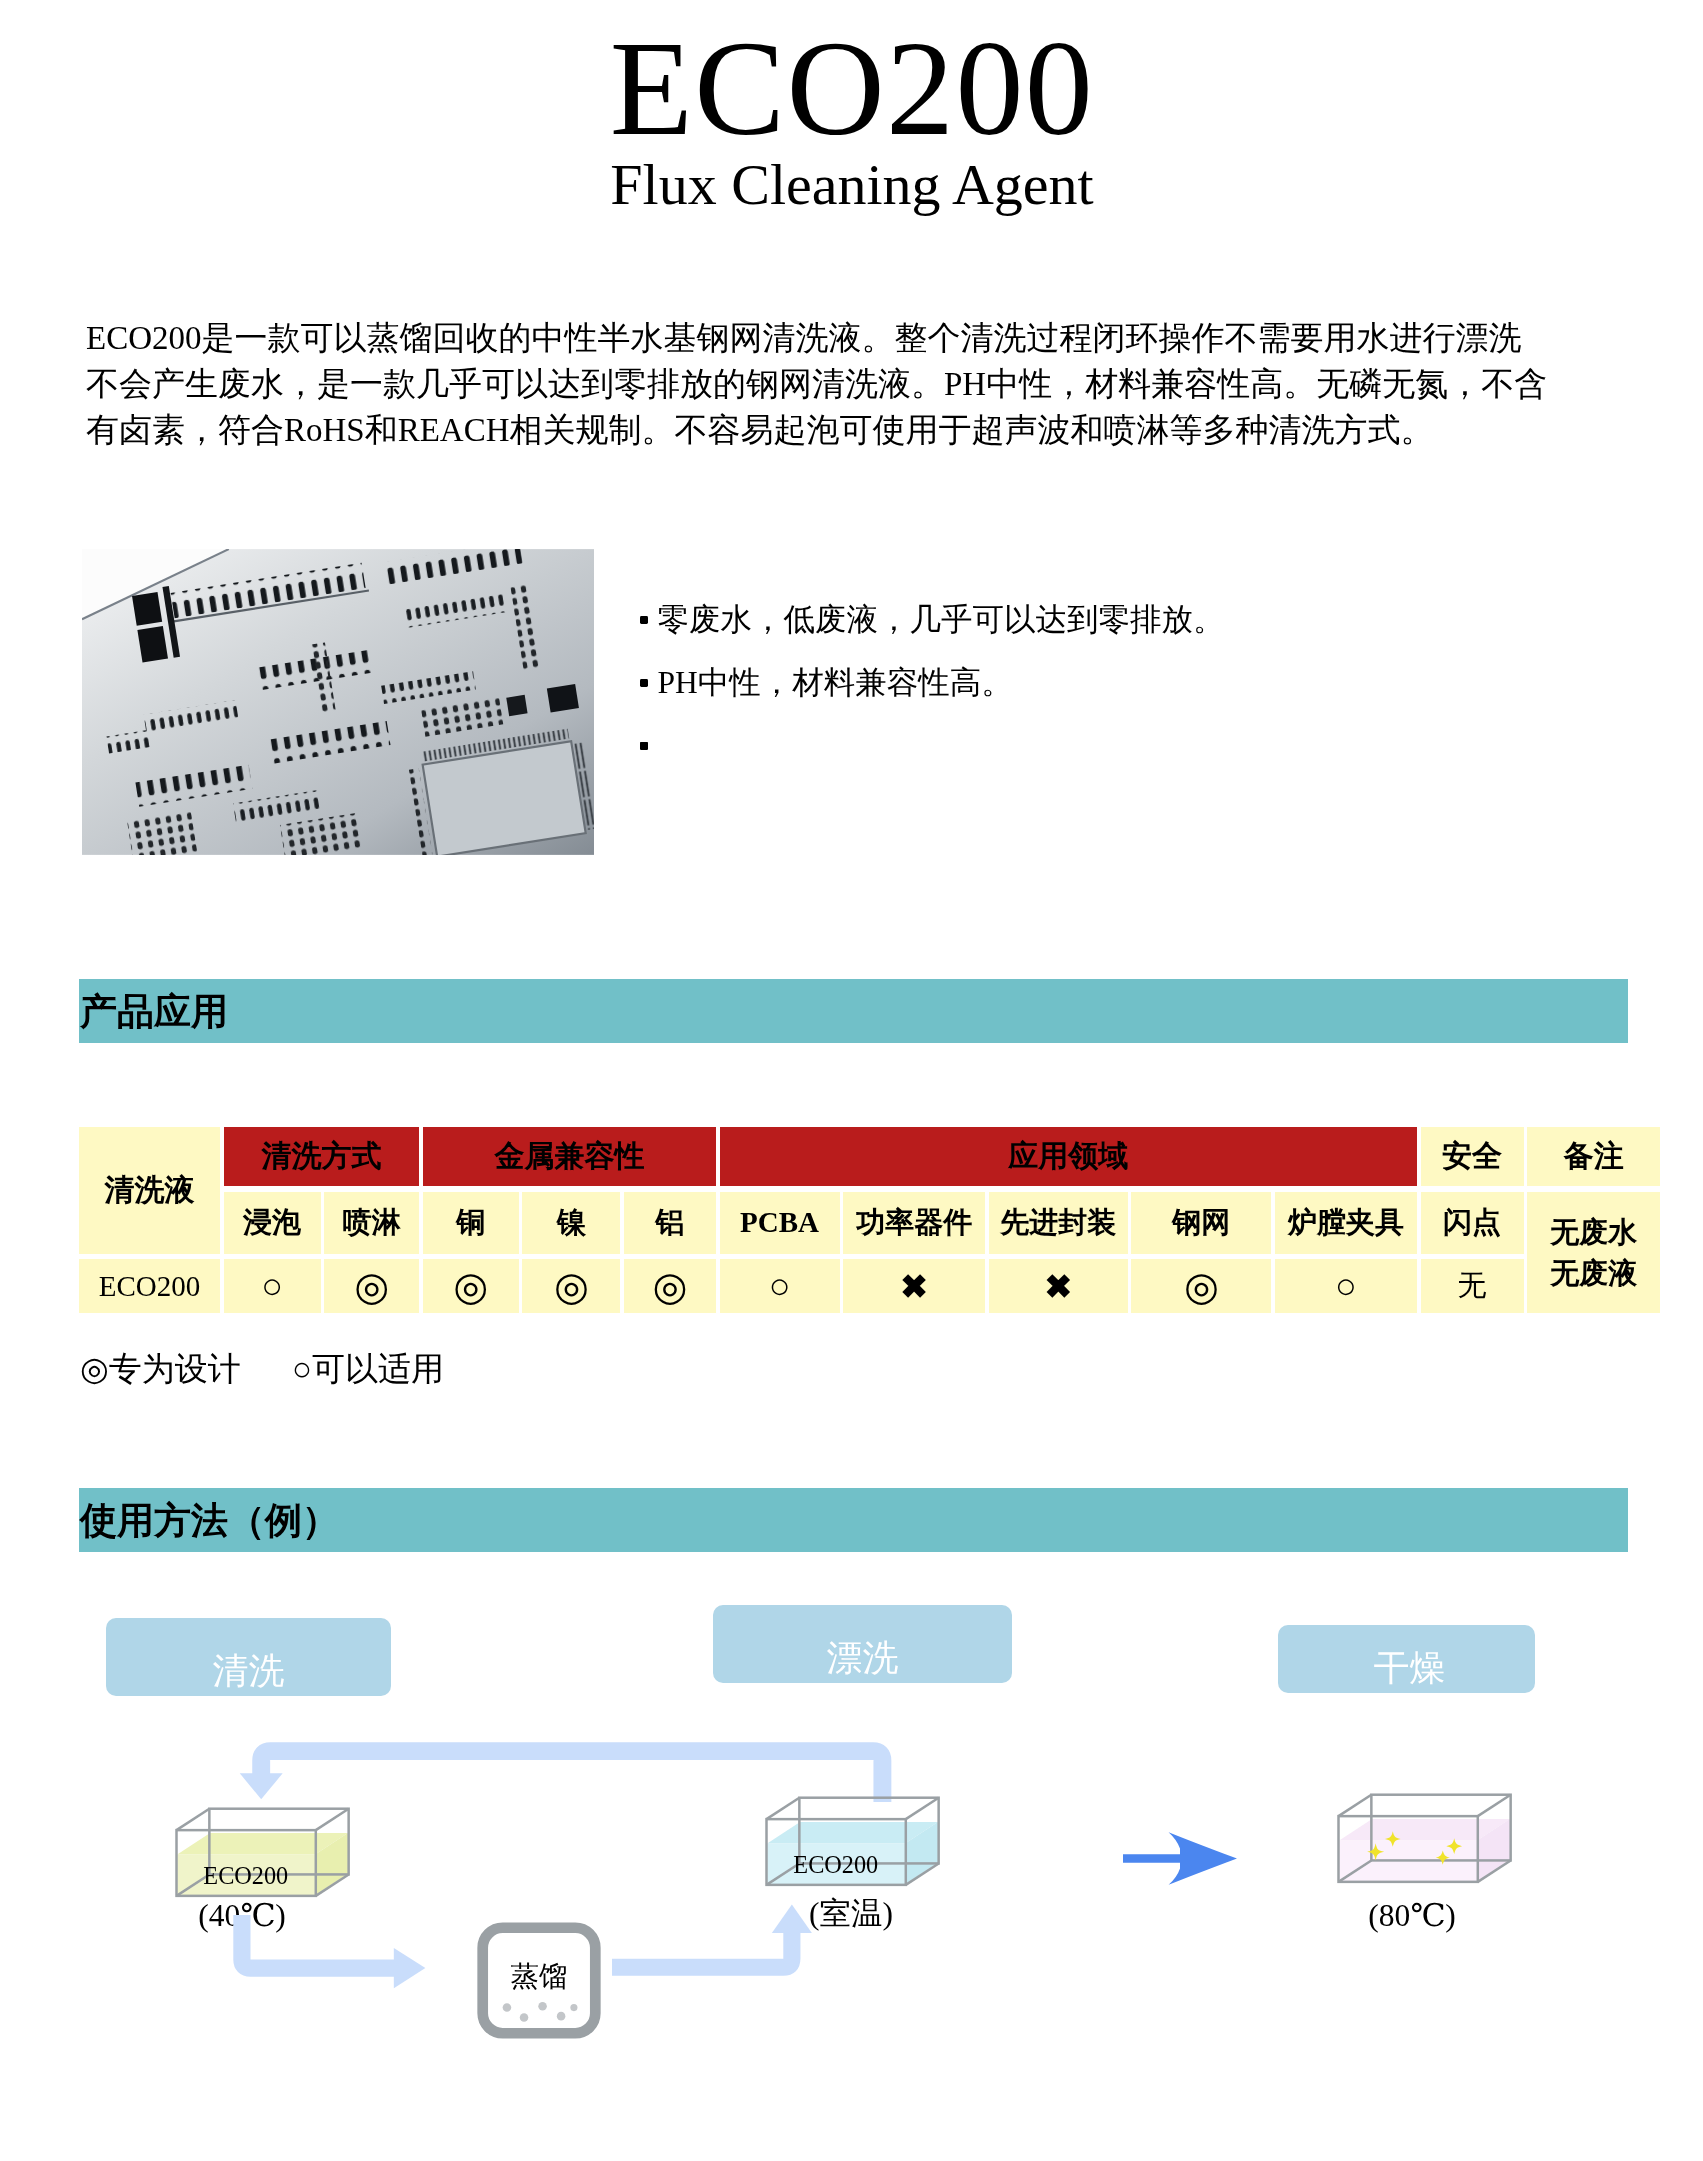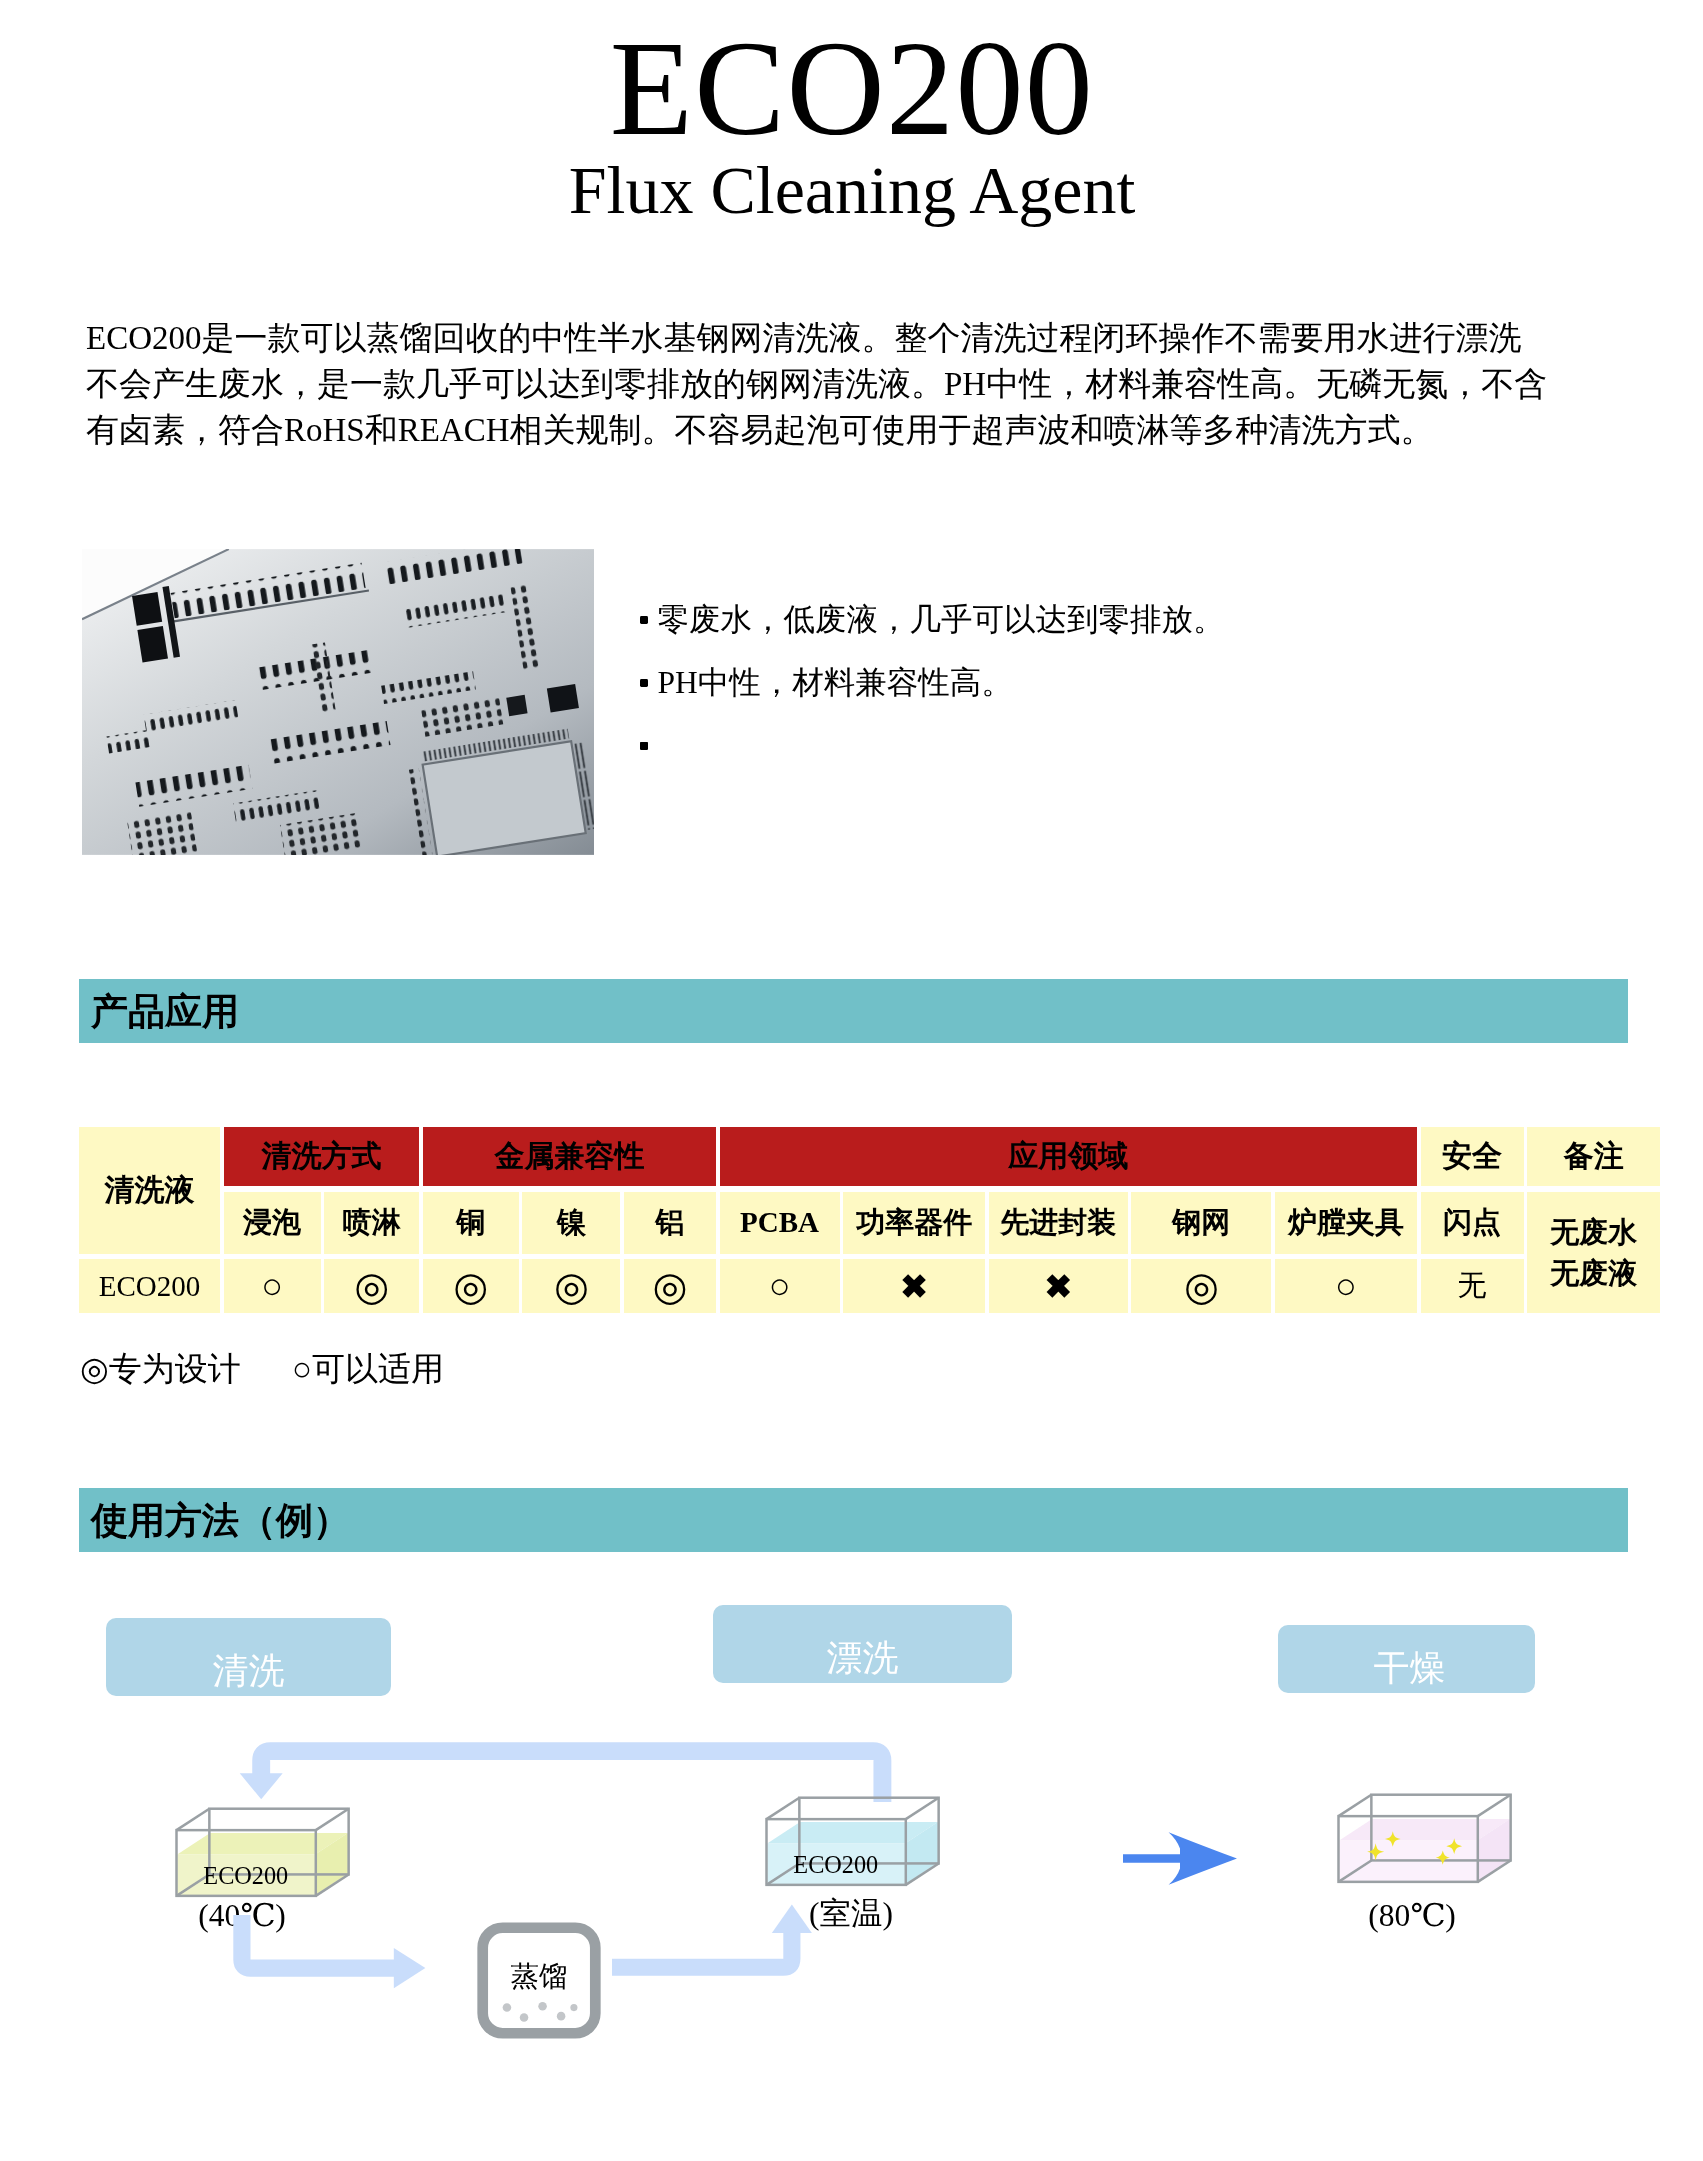--- a/index.html
+++ b/index.html
@@ -4,36 +4,36 @@
 <style>
   html,body{margin:0;padding:0;}
   body{
     width:1704px;height:2161px;background:#ffffff;position:relative;
     font-family:"Liberation Serif","DejaVu Serif",serif;color:#000;
   }
   .abs{position:absolute;}
 
   
   .title{left:0;top:20px;width:1704px;text-align:center;font-size:136px;line-height:1.0;letter-spacing:1.4px;}
-  .subtitle{left:0;top:156px;width:1704px;text-align:center;font-size:68px;line-height:1.0;}
+  .subtitle{left:0;top:156px;width:1704px;text-align:center;font-size:58px;line-height:1.0;}
 
   
   .intro{left:86px;top:315px;width:1538px;font-size:33px;line-height:46px;}
 
   
   .stencil-wrap{left:82px;top:549px;width:512px;height:306px;}
 
   
   .features{left:639px;top:600px;width:1045px;}
   .feature{position:relative;padding-left:18.6px;font-size:31.5px;line-height:40px;margin-bottom:23px;}
   .feature .marker{position:absolute;left:1.4px;top:15.7px;width:7.9px;height:7.9px;background:#000;border-radius:1.4px;}
 
   
   .section-bar{left:79px;width:1549px;height:64px;background:#71C0C8;}
-  .section-bar .bar-label{font-size:37px;font-weight:bold;line-height:66px;padding-left:12px;}
+  .section-bar .bar-label{font-size:37px;font-weight:bold;line-height:66px;padding-left:1px;}
   .bar-applications{top:979px;}
   .bar-usage{top:1488px;}
 
   
   .apps-table{
     left:79px;top:1127px;display:grid;
     grid-template-columns:141px 97px 95px 96px 98px 92px 120px 142px 139px 140px 142px 103px 133px;
     grid-template-rows:59px 62px 54px;
     column-gap:3.6px;row-gap:5.7px;
   }

